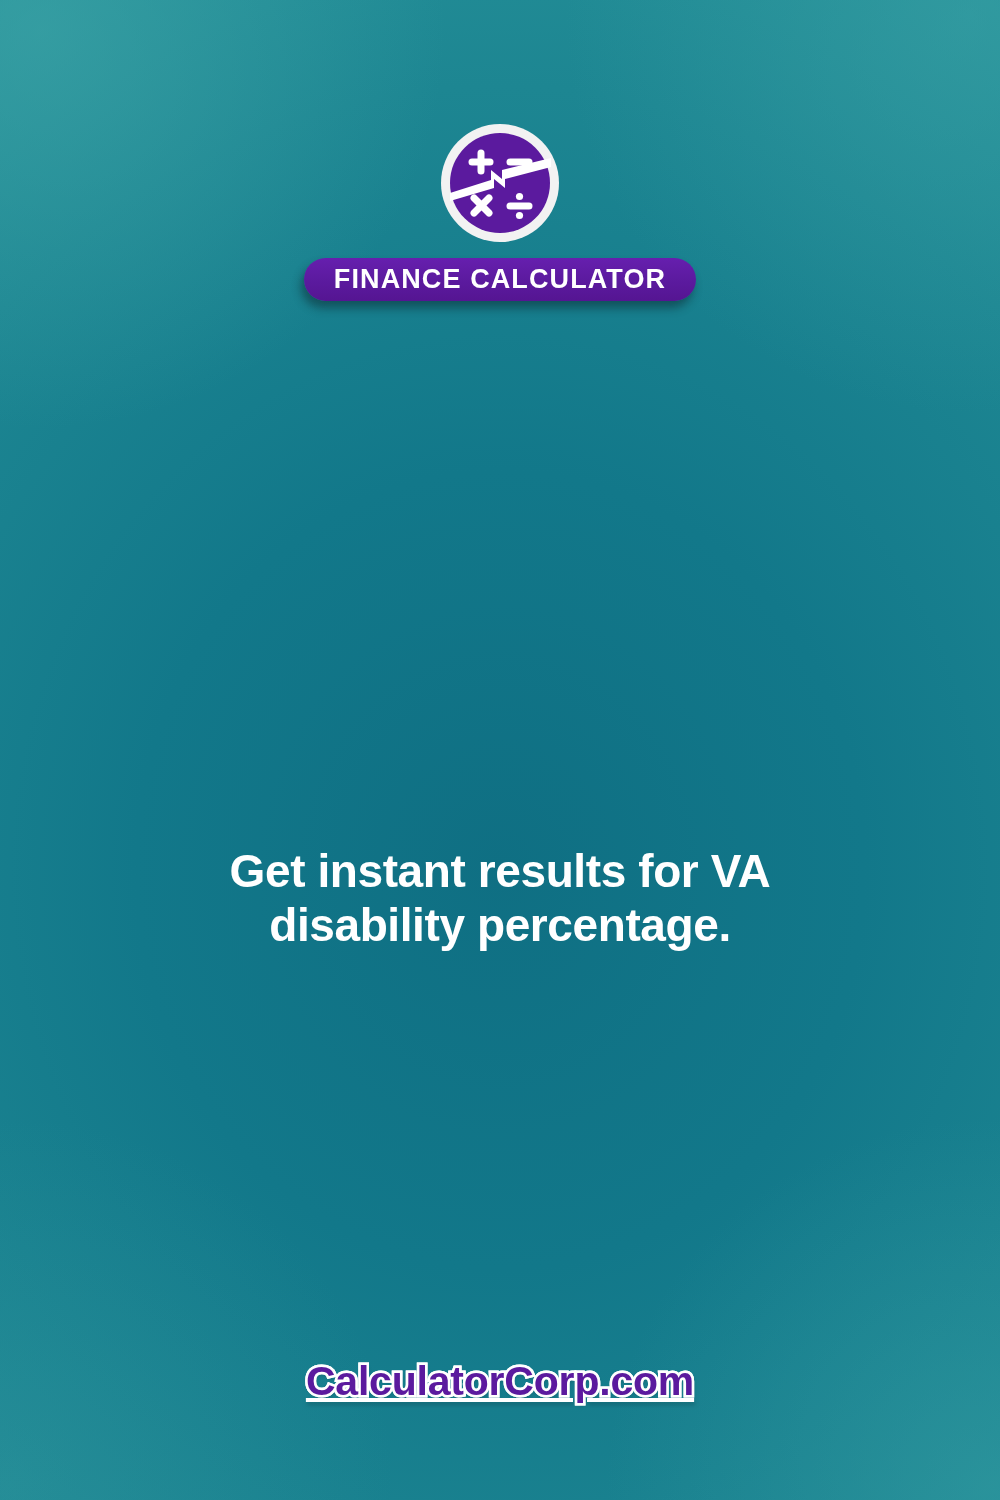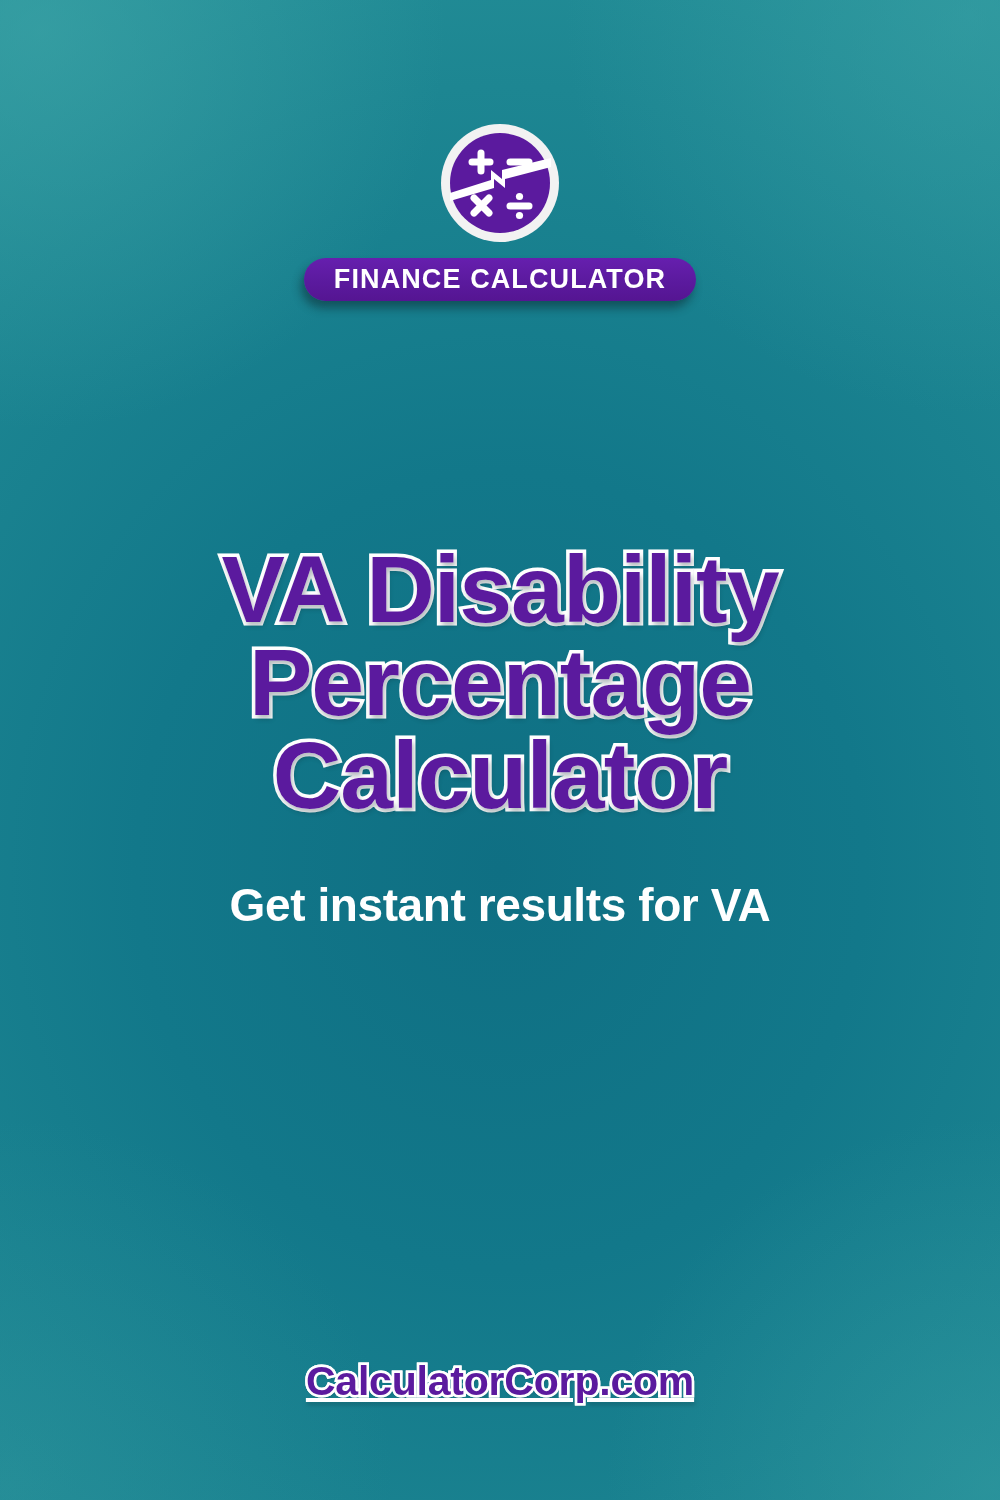--- a/index.html
+++ b/index.html
@@ -90,21 +90,21 @@
     paint-order:stroke fill;
     text-shadow:
        0 0 0 #fff,
        2px 4px 5px rgba(12,40,48,.30);
     white-space:nowrap;
   }
 
   
   .subtitle {
     position:absolute;
-    top:878px; left:0; right:0;
+    top:844px; left:0; right:0;
     text-align:center;
     padding:0 70px;
   }
   .subtitle-line {
     display:block;
     color:#ffffff;
     font-size:46px;
     font-weight:700;
     line-height:1.18;
     letter-spacing:-0.4px;
@@ -156,28 +156,24 @@
         <path d="M11 71 L52 58 L52 48 L63 57 L63 48 L112 36 L112 45 L66 57 L66 66 L55 57 L55 66 L11 79 Z" fill="#ffffff"></path>
       </svg>
     </div>
 
     <div class="badge-wrap">
       <div class="badge">
         <span class="badge-text">FINANCE CALCULATOR</span>
       </div>
     </div>
 
-    <div class="headline">
-      <span class="headline-line">VA Disability</span>
-      <span class="headline-line">Percentage</span>
-      <span class="headline-line">Calculator</span>
-    </div>
 
     <div class="subtitle">
       <span class="subtitle-line">Get instant results for VA</span>
+      <span class="subtitle-line">disability percentage.</span>
     </div>
 
     <div class="footer">
       <span class="footer-text">CalculatorCorp.com</span>
     </div>
 
   </div>
 </div>
 
 </body></html>

